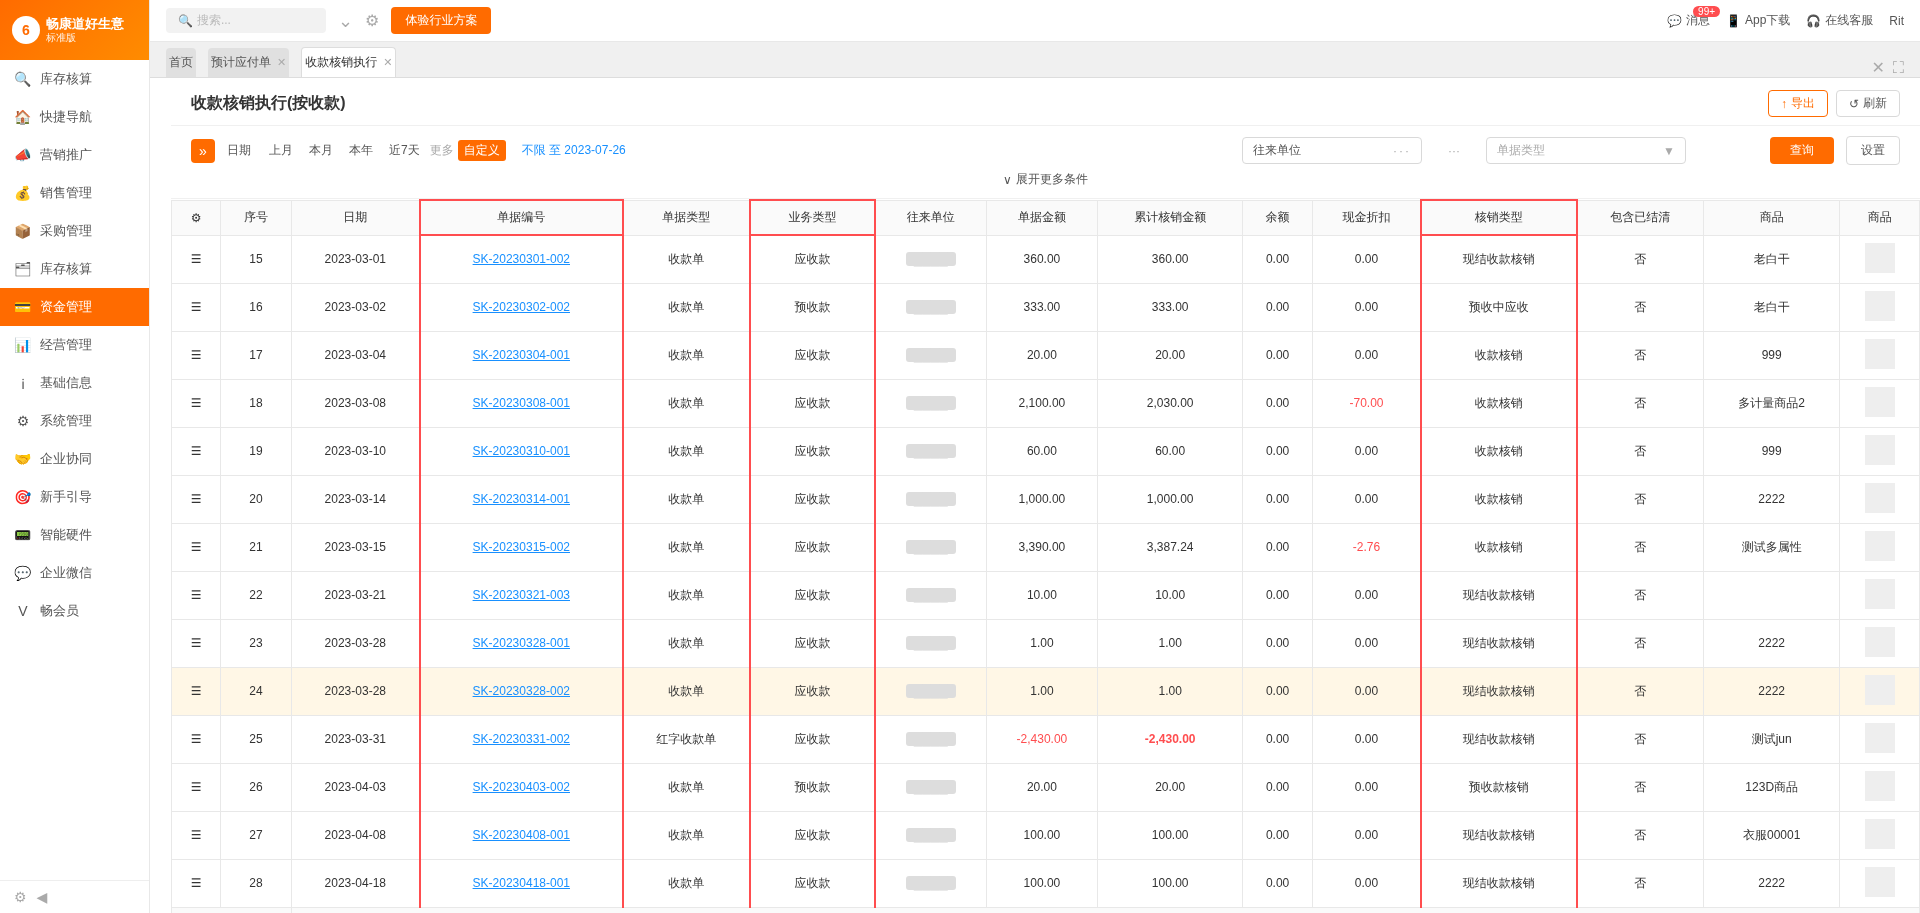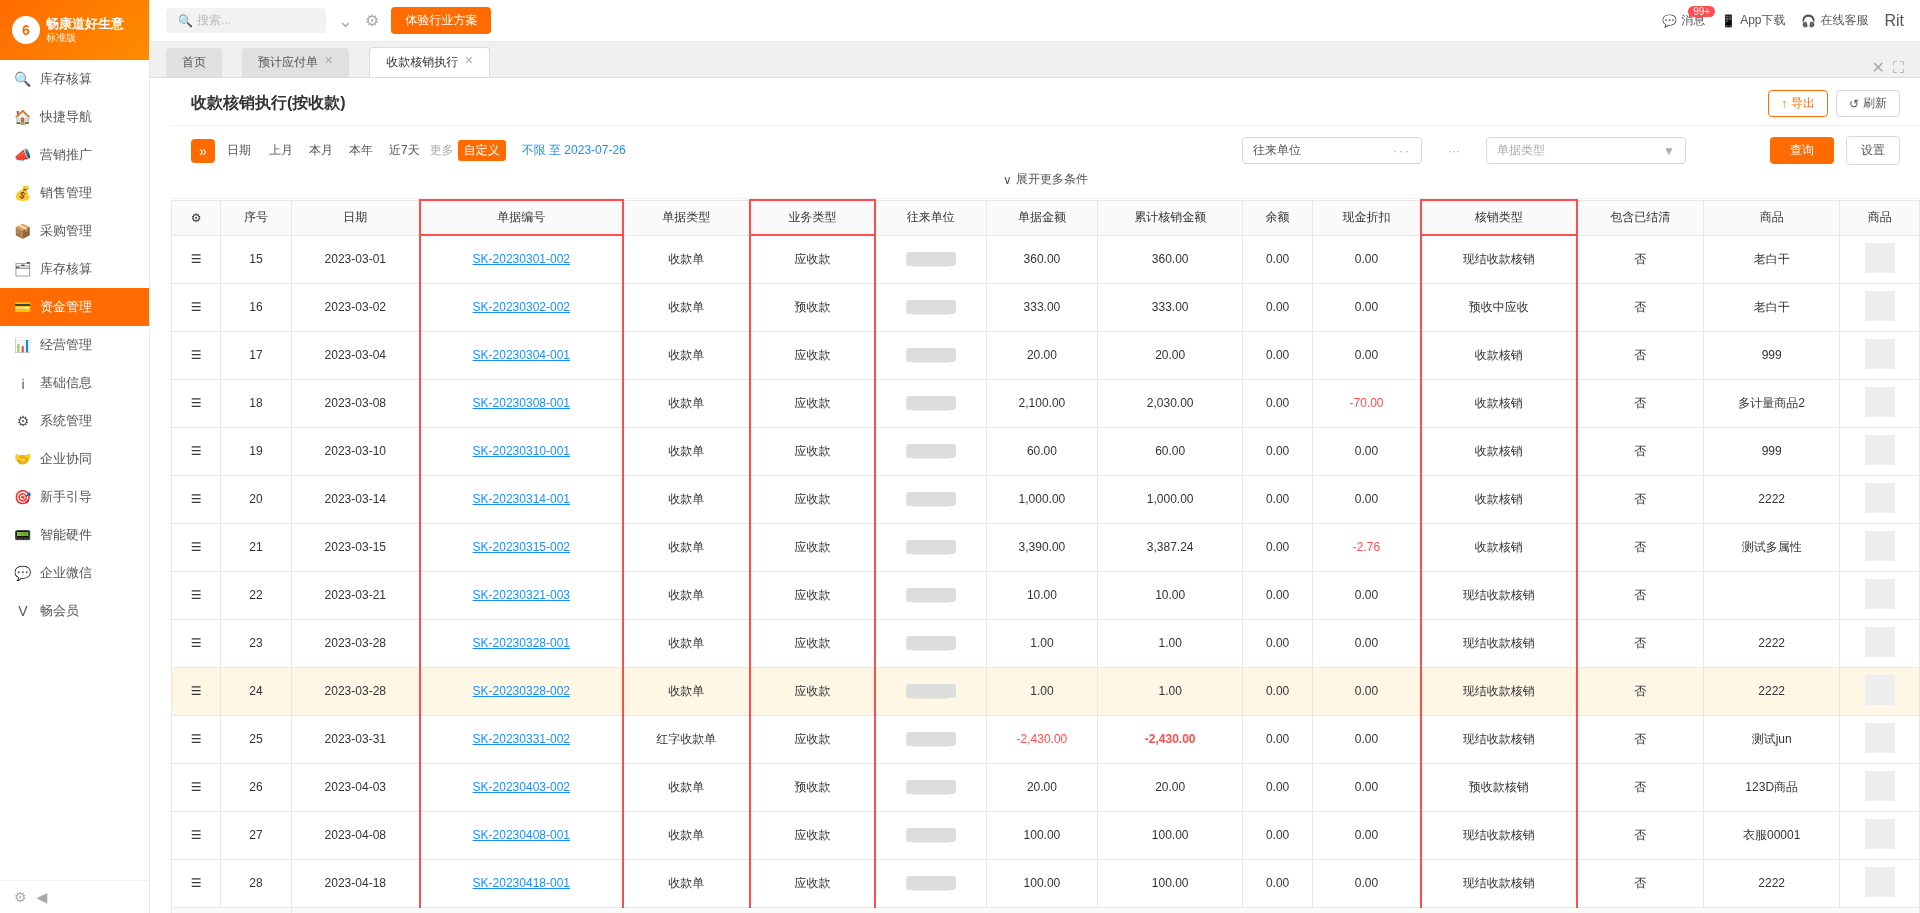--- a/index.html
+++ b/index.html
@@ -24,21 +24,21 @@
     .topbar { height: 42px; background: #fff; border-bottom: 1px solid #e8e8e8; display: flex; align-items: center; padding: 0 16px; gap: 12px; }
     .topbar-search { background: #f2f2f2; border-radius: 4px; padding: 4px 12px; color: #aaa; font-size: 12px; width: 160px; display: flex; align-items: center; gap: 4px; }
     .topbar-gear { color: #aaa; cursor: pointer; font-size: 16px; }
     .topbar-solution-btn { background: #ff6b00; color: #fff; border: none; border-radius: 4px; padding: 5px 14px; font-size: 12px; cursor: pointer; }
     .topbar-right { margin-left: auto; display: flex; align-items: center; gap: 16px; color: #555; font-size: 12px; }
     .topbar-right .badge-item { display: flex; align-items: center; gap: 4px; cursor: pointer; position: relative; }
     .topbar-right .badge { background: #ff4d4f; color: #fff; border-radius: 10px; padding: 0 5px; font-size: 10px; position: absolute; top: -6px; right: -10px; }
 
     
     .tabs { height: 36px; background: #f0f0f0; display: flex; align-items: flex-end; padding: 0 16px; border-bottom: 1px solid #ddd; }
-    .tab { padding: 6px 16px; background: #e0e0e0; border-radius: 4px 4px 0 0; margin-right: 20px; cursor: pointer; font-size: 12px; color: #555; display: flex; gap: 6px; }
+    .tab { padding: 6px 3px; background: #e0e0e0; border-radius: 4px 4px 0 0; margin-right: 12px; cursor: pointer; font-size: 12px; color: #555; display: flex; align-items: center; gap: 6px; }
     .tab.active { background: #fff; color: #333; border: 1px solid #ddd; border-bottom: none; }
     .tab .close-x { color: #aaa; font-size: 11px; }
     .tab-home { color: #555; }
 
     
     .content { flex: 1; overflow: hidden; display: flex; flex-direction: column; background: #fff; padding-left: 21px; }
 
     
     .page-header { padding: 12px 20px 8px; display: flex; align-items: center; justify-content: space-between; border-bottom: 1px solid #f0f0f0; }
     .page-title { font-size: 16px; font-weight: bold; color: #333; }
@@ -69,21 +69,21 @@
     th { background: #fafafa; border: 1px solid #e8e8e8; padding: 8px 10px; text-align: center; color: #333; font-weight: normal; white-space: nowrap; position: sticky; top: 0; z-index: 1; }
     td { border: 1px solid #e8e8e8; padding: 7px 10px; text-align: center; color: #333; white-space: nowrap; }
     tr.highlighted td { background: #fff7e6; }
     .link { color: #1890ff; text-decoration: underline; cursor: pointer; }
     .negative { color: #ff4d4f; }
     .negative-bold { color: #ff4d4f; font-weight: bold; }
 
     
     .summary-row td { background: #fafafa; font-weight: bold; }
 
-    .topbar-user { color: #555; font-size: 16px; }
+    .topbar-user { color: #555; font-size: 12px; }
   </style>
 </head>
 <body>
 
 <div class="sidebar">
   <div class="sidebar-logo">
     <div class="sidebar-logo-icon">
       <span>6</span>
     </div>
     <div class="sidebar-logo-text">

